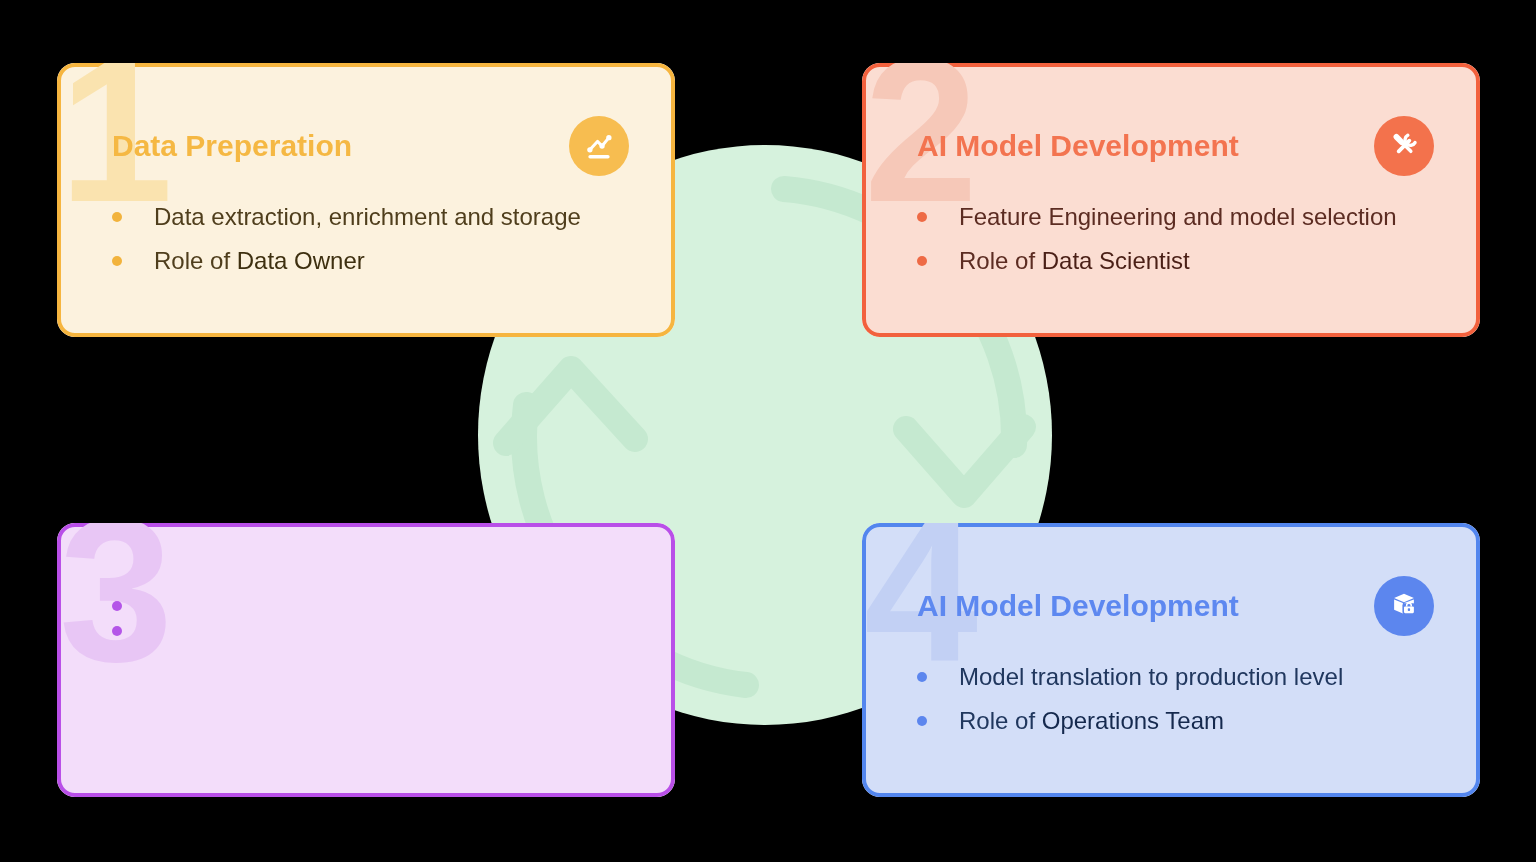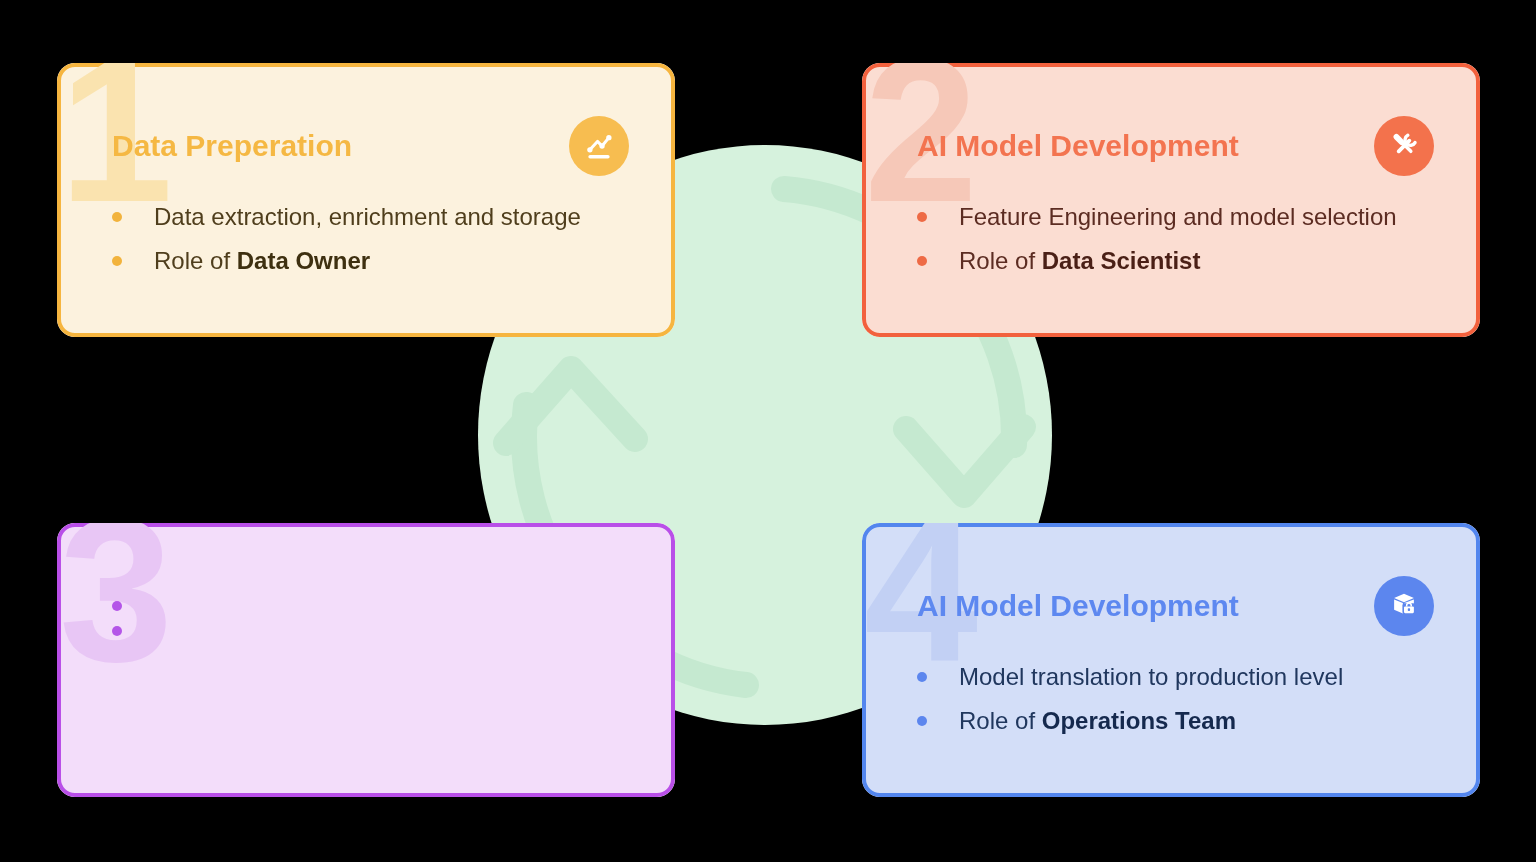--- a/index.html
+++ b/index.html
@@ -55,21 +55,21 @@
     width:60px; height:60px; border-radius:50%;
     background:var(--icon-bg); flex-shrink:0;
     display:flex; align-items:center; justify-content:center;
   }
   .icon-circle svg { width:38px; height:38px; }
 
   .bullets { list-style:none; margin-top:26px; }
   .bullets li { display:flex; align-items:center; gap:32px; margin-bottom:15px; }
   .dot { width:10px; height:10px; border-radius:50%; background:var(--dot); flex-shrink:0; }
   .bullet-text { font-size:24px; color:var(--text); line-height:1.2; }
-  .bullet-text b { color:var(--bold); font-weight:bold; }
+  .bullet-text b { color:var(--bold); font-weight:normal; }
 </style>
 </head>
 <body style="background: rgb(0, 0, 0);">
 
 <div class="stage">
 
   <div class="center-circle" style="--circle: #D6F2DD; --arrows: #C5E9D0; --title-color: #2F7C45;">
     <svg class="cycle" viewBox="0 0 574 580" fill="none" stroke="var(--arrows)" stroke-width="26" stroke-linecap="round" stroke-linejoin="round">
       <path d="M 268 540 A 250 250 0 0 1 48 260"></path>
       <path d="M 28 298 L 93 224 L 157 294"></path>

